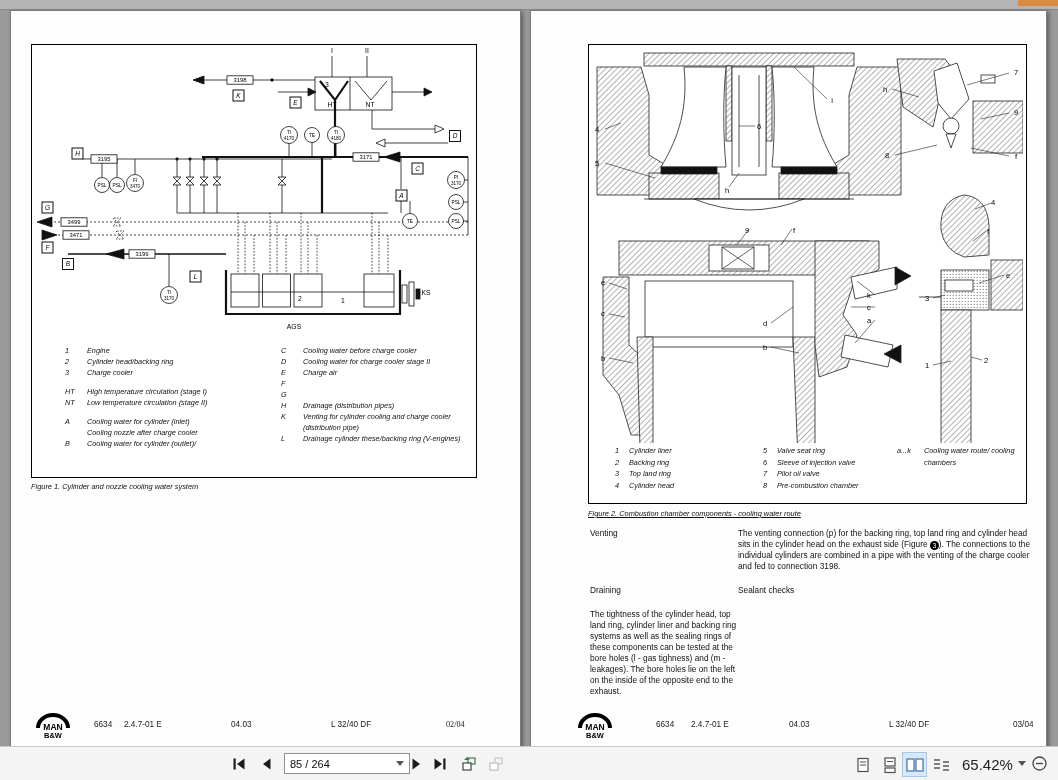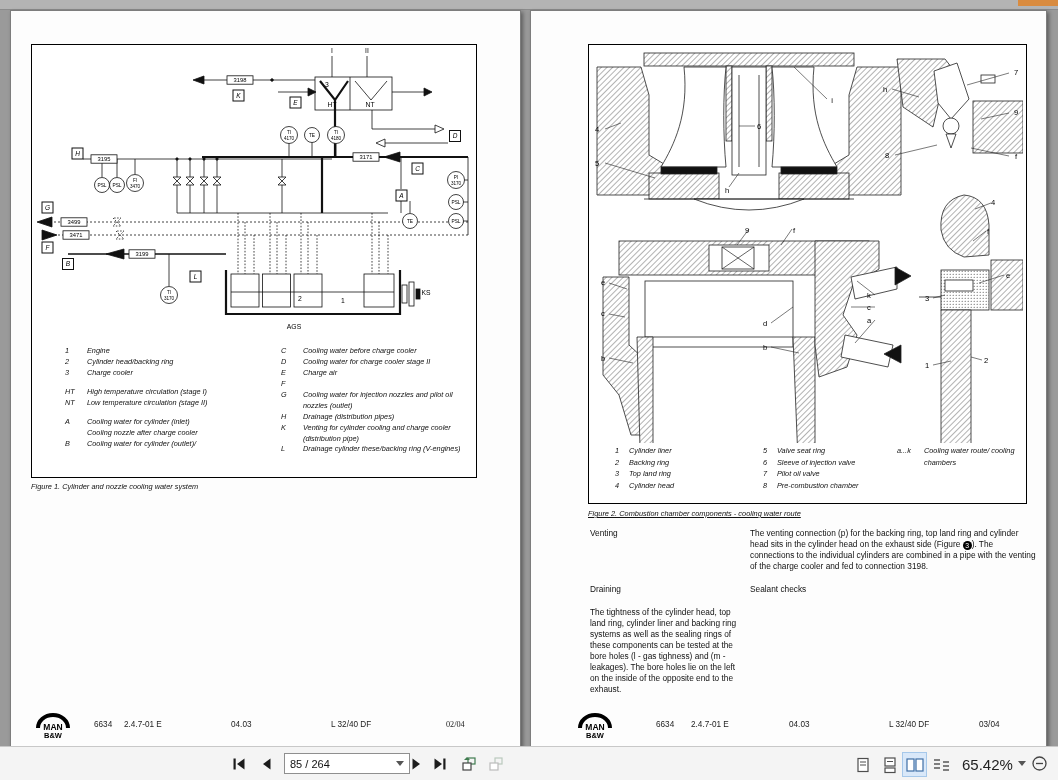--- a/index.html
+++ b/index.html
@@ -22,31 +22,31 @@
   #legend2{left:26px;top:400px;right:4px;line-height:1.6;}
   #legend2 .c1{width:148px;} #legend2 .c2{width:134px;} #legend2 .c3{flex:1;}
   .leg-item{display:grid;grid-template-columns:22px 1fr;}
   #legend2 .leg-item{grid-template-columns:14px 1fr;}
   #legend2 .c3 .leg-item{grid-template-columns:27px 1fr;}
   .leg-item.gap{margin-top:8px;}
   .caption{position:absolute;font-style:italic;font-size:7.4px;}
   #caption1{left:20px;top:471px;}
   #caption2{left:57px;top:498px;text-decoration:underline;}
   .sections{position:absolute;left:59px;top:517px;width:448px;display:grid;
-            grid-template-columns:148px 1fr;row-gap:13px;font-size:8.3px;line-height:1.33;gap:12px;}
+            grid-template-columns:148px 1fr;row-gap:13px;font-size:8.3px;line-height:1.33;}
   .sec-label{font-size:8.3px;}
   .figref{display:inline-block;width:9px;height:9px;background:#000;color:#fff;border-radius:50%;
           font-size:6.8px;line-height:9px;text-align:center;vertical-align:-1px;}
   .footer{position:absolute;top:699px;left:0;right:0;height:30px;font-size:8.2px;color:#222;}
   .footer span{position:absolute;top:10px;}
   .footer svg{position:absolute;top:2px;}
   .page-left  .f-logo{left:23px;} .page-left  .f-code{left:83px;} .page-left  .f-sec{left:113px;}
   .page-left  .f-date{left:220px;} .page-left .f-eng{left:320px;} .page-left .f-page{left:435px;font-family:Liberation Serif, serif;}
   .page-right .f-logo{left:45px;} .page-right .f-code{left:125px;} .page-right .f-sec{left:160px;}
-  .page-right .f-date{left:258px;} .page-right .f-eng{left:358px;} .page-right .f-page{left:448px;}
+  .page-right .f-date{left:258px;} .page-right .f-eng{left:358px;} .page-right .f-page{left:482px;}
   .toolbar{position:absolute;left:0;right:0;bottom:0;height:33px;background:#f4f4f4;border-top:1px solid #c8c8c8;}
   .tb{position:absolute;top:6px;width:22px;height:21px;display:flex;align-items:center;justify-content:center;cursor:pointer;}
   .pagefield{position:absolute;left:284px;top:6px;width:114px;height:19px;background:#fff;border:1px solid #8f8f8f;
              font-size:11px;display:flex;align-items:center;justify-content:space-between;padding:0 5px;cursor:text;}
   .caret{width:0;height:0;border-left:4px solid transparent;border-right:4px solid transparent;border-top:5px solid #555;}
   .mode{position:absolute;top:5px;width:23px;height:23px;display:flex;align-items:center;justify-content:center;border:1px solid transparent;}
   .mode.sel{background:#d9e8f9;border:1px solid #a6c8ea;}
   .zoomtxt{position:absolute;left:962px;top:9px;font-size:15px;color:#222;}
   .zcaret{position:absolute;left:1018px;top:14px;}
   .stroke{stroke:#111;fill:none;}
@@ -286,21 +286,20 @@
           </div>
           <div class="leg-item">
             <span>E</span>
             <span>Charge air</span>
           </div>
           <div class="leg-item">
             <span>F</span>
           </div>
           <div class="leg-item">
             <span>G</span>
-            <span>Cooling water for injection nozzles and pilot oil nozzles (outlet)</span>
           </div>
           <div class="leg-item">
             <span>H</span>
             <span>Drainage (distribution pipes)</span>
           </div>
           <div class="leg-item">
             <span>K</span>
             <span>Venting for cylinder cooling and charge cooler (distribution pipe)</span>
           </div>
           <div class="leg-item">

